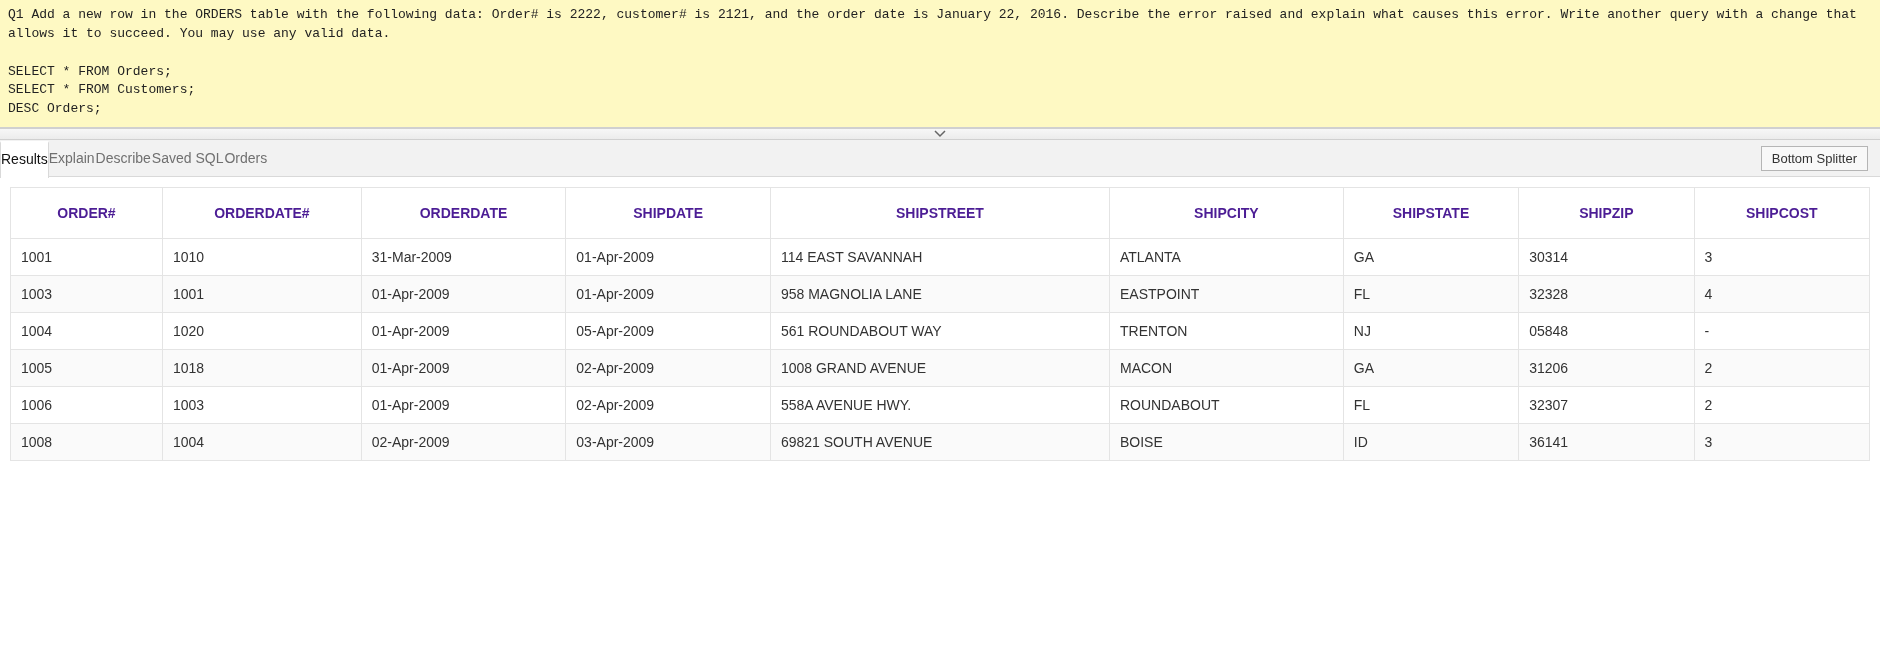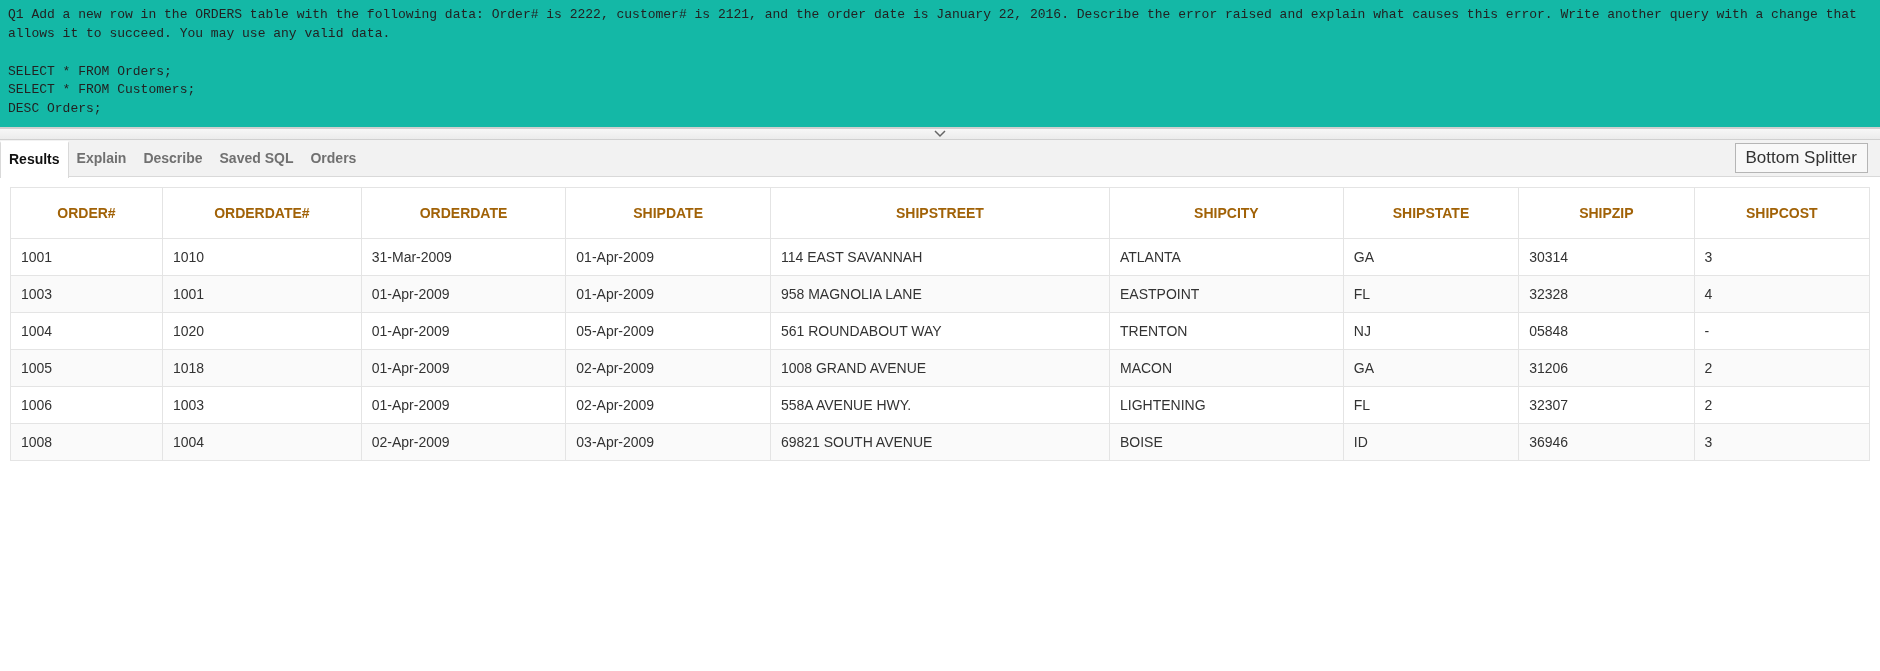--- a/index.html
+++ b/index.html
@@ -11,21 +11,21 @@
     background: #fff;
     width: 1880px;
   }
   .sql-editor {
     font-family: Consolas, "Courier New", monospace;
     font-size: 13px;
     white-space: pre-wrap;
     padding: 6px 8px 8px 8px;
     line-height: 1.45;
     color: #222;
-    background: #14b8a6;
+    background: #fef9c3;
     border-bottom: 1px solid #d0d0d0;
   }
   .splitter-bar {
     height: 10px;
     background: linear-gradient(#f7f7f7, #ececec);
     border-top: 1px solid #d0d0d0;
     border-bottom: 1px solid #d0d0d0;
     display: flex;
     align-items: center;
     justify-content: center;
@@ -36,25 +36,25 @@
   }
   .tabs-row {
     display: flex;
     align-items: center;
     background: #f2f2f2;
     border-bottom: 1px solid #d9d9d9;
     height: 36px;
     padding: 0 4px 0 0;
   }
   .tabs-row .tab {
-    padding: 0 8px;
+    padding: 0 0;
     height: 36px;
     line-height: 36px;
     color: #707070;
-    font-weight: 700;
+    font-weight: 400;
     cursor: pointer;
     border-right: 1px solid transparent;
   }
   .tabs-row .tab.active {
     background: #fff;
     color: #111;
     border-top: 2px solid #fff;
     border-left: 1px solid #d9d9d9;
     border-right: 1px solid #d9d9d9;
     margin-top: 0;
@@ -62,21 +62,21 @@
     top: 1px;
     height: 35px;
     line-height: 33px;
   }
   .tabs-row .spacer {
     flex: 1;
   }
   .tabs-row .bottom-splitter-btn {
     margin-right: 8px;
     padding: 4px 10px;
-    font-size: 17px;
+    font-size: 13px;
     color: #333;
     background: #f8f8f8;
     border: 1px solid #b5b5b5;
     cursor: pointer;
   }
   .grid-wrapper {
     padding: 10px 10px 0 10px;
   }
   table.results {
     border-collapse: collapse;
@@ -89,21 +89,21 @@
     padding: 10px 10px;
     text-align: left;
     font-size: 14px;
     overflow: hidden;
     white-space: nowrap;
     text-overflow: ellipsis;
   }
   table.results th {
     background: #fff;
     font-weight: 700;
-    color: #a16207;
+    color: #4c1d95;
     text-align: center;
     height: 30px;
   }
   table.results tbody tr:nth-child(even) td {
     background: #fafafa;
   }
   table.results tbody tr:nth-child(odd) td {
     background: #fff;
   }
   
@@ -217,31 +217,31 @@
           <td>GA</td>
           <td>31206</td>
           <td>2</td>
         </tr>
         <tr>
           <td>1006</td>
           <td>1003</td>
           <td>01-Apr-2009</td>
           <td>02-Apr-2009</td>
           <td>558A AVENUE HWY.</td>
-          <td>LIGHTENING</td>
+          <td>ROUNDABOUT</td>
           <td>FL</td>
           <td>32307</td>
           <td>2</td>
         </tr>
         <tr>
           <td>1008</td>
           <td>1004</td>
           <td>02-Apr-2009</td>
           <td>03-Apr-2009</td>
           <td>69821 SOUTH AVENUE</td>
           <td>BOISE</td>
           <td>ID</td>
-          <td>36946</td>
+          <td>36141</td>
           <td>3</td>
         </tr>
       </tbody>
   </table>
 </div>
 
 </body></html>

